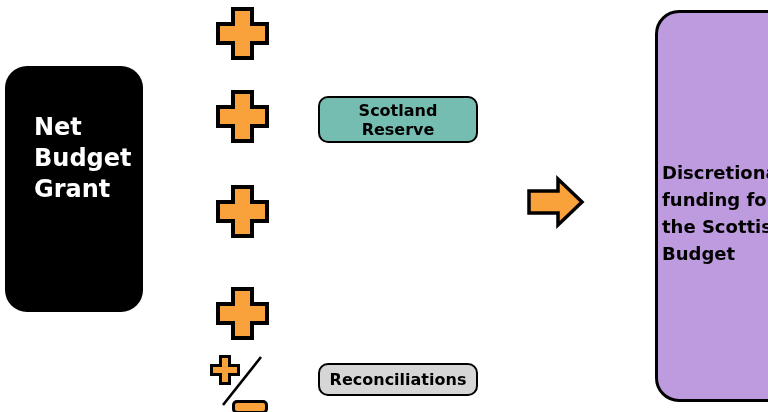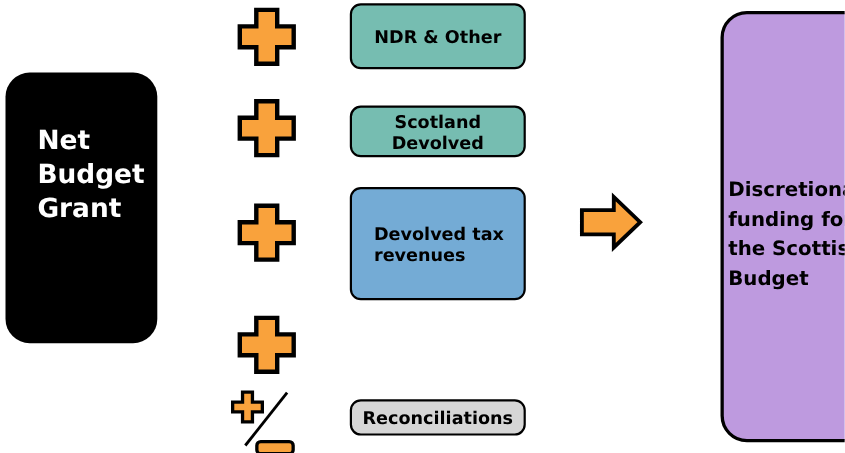--- a/index.html
+++ b/index.html
@@ -70,23 +70,21 @@
   <svg class="plus p3" viewBox="0 0 53 53">
     <path d="M17 2 H36 V17 H51 V36 H36 V51 H17 V36 H2 V17 H17 Z" stroke="#000" stroke-width="4" style="fill: rgb(249, 162, 60);"></path>
   </svg>
 
   <svg class="plusminus" viewBox="0 0 70 64">
     <path d="M15.5 6.5 H24.5 V15.5 H33.5 V24.5 H24.5 V33.5 H15.5 V24.5 H6.5 V15.5 H15.5 Z" stroke="#000" stroke-width="3" style="fill: rgb(249, 162, 60);"></path>
     <line x1="18" y1="55" x2="56" y2="7" stroke="#000" stroke-width="2.6"></line>
     <rect x="28.5" y="51.5" width="33" height="11" rx="3.5" stroke="#000" stroke-width="3" style="fill: rgb(249, 162, 60);"></rect>
   </svg>
 
-  <div class="comp b0" style="background-color: rgb(118, 189, 177);">NDR &amp; Other</div>
-  <div class="comp b1" style="background-color: rgb(118, 189, 177);">Scotland Devolved</div>
-  <div class="comp b2" style="background-color: rgb(116, 171, 213);">Devolved tax revenues</div>
+  <div class="comp b1" style="background-color: rgb(118, 189, 177);">Scotland Reserve</div>
   <div class="comp b4" style="background-color: rgb(214, 214, 214);">Reconciliations</div>
 
   <svg class="arrow" viewBox="0 0 57 52">
     <polygon points="2,15 31,15 31,3 55,26 31,49 31,37 2,37" stroke="#000" stroke-width="3.5" stroke-linejoin="miter" style="fill: rgb(249, 162, 60);"></polygon>
   </svg>
 
   <div class="node-result" style="background-color: rgb(190, 154, 223);">Discretionary funding for the Scottish Budget</div>
 
 </div>
 

